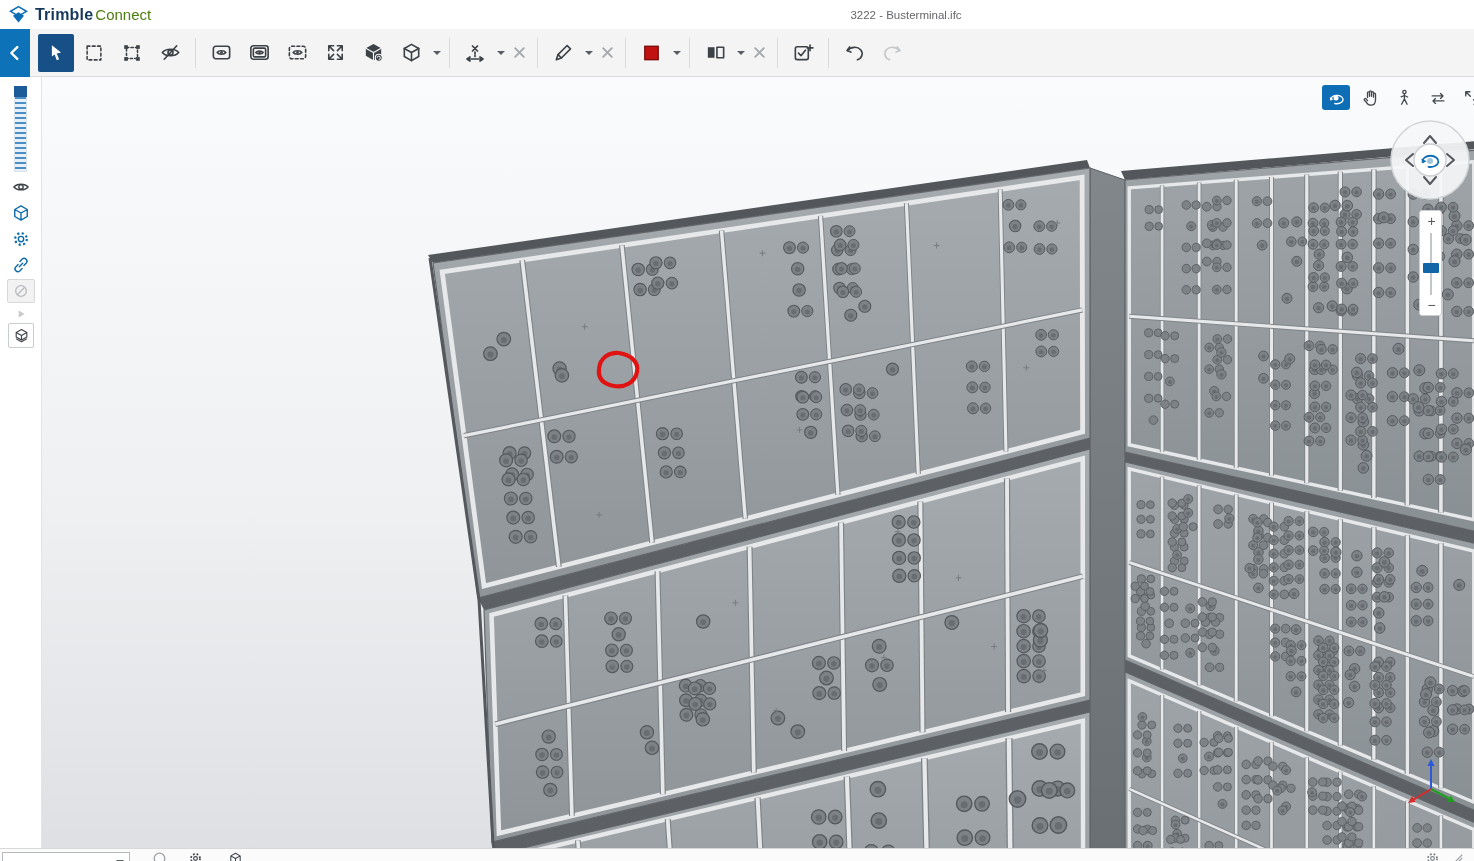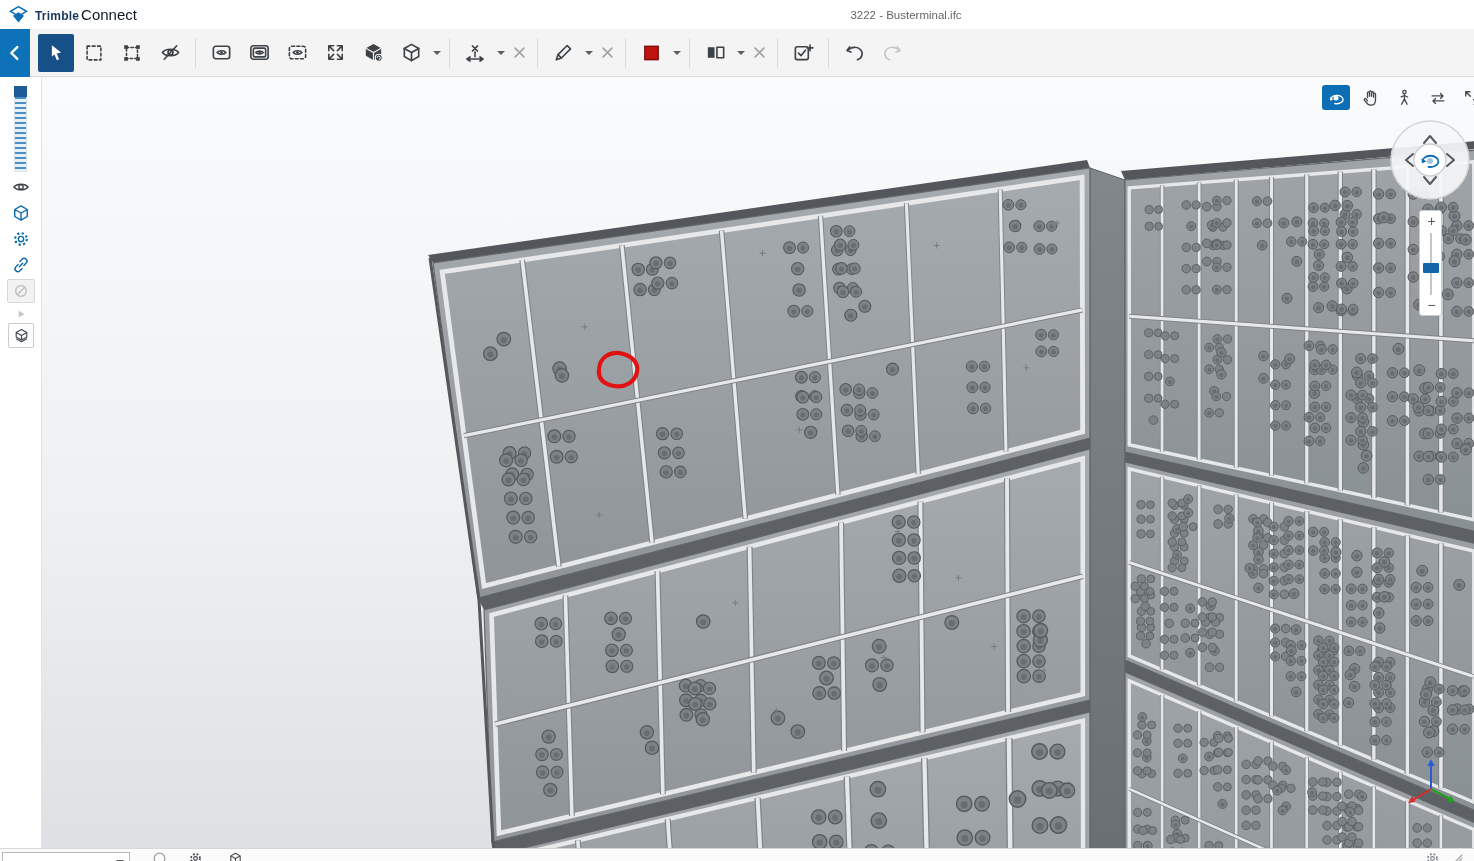--- a/index.html
+++ b/index.html
@@ -3,22 +3,22 @@
 <meta charset="utf-8">
 <style>
   * { margin:0; padding:0; box-sizing:border-box; }
   html,body { width:1474px; height:861px; overflow:hidden; }
   body { font-family:"Liberation Sans", sans-serif; background:#fff; }
   .app { position:relative; width:1474px; height:861px; overflow:hidden; background:#fff; }
 
   
   .header { position:absolute; left:0; top:0; width:1474px; height:29px; background:#fff; display:flex; align-items:center; padding-left:9px; z-index:30; }
   .brand { display:flex; align-items:center; gap:7px; }
-  .brand-primary { font-size:12px; font-weight:bold; color:#16375c; letter-spacing:.2px; }
-  .brand-secondary { font-size:15px; color:#0f172a; margin-left:2px; }
+  .brand-primary { font-size:16px; font-weight:bold; color:#16375c; letter-spacing:.2px; }
+  .brand-secondary { font-size:15px; color:#4d7c0f; margin-left:2px; }
   .doc-title { position:absolute; left:906px; top:50%; transform:translate(-50%,-50%); font-size:11.5px; color:#63676b; white-space:nowrap; }
 
   
   .toolbar { position:absolute; left:0; top:29px; width:1474px; height:48px; background:#f4f4f4; border-bottom:1px solid #dcdcdc; display:flex; align-items:center; z-index:30; }
   .tb-back { width:30px; height:48px; background:#0e72b9; display:flex; align-items:center; justify-content:center; flex:0 0 auto; cursor:pointer; }
   .tb-btn { width:36px; height:38px; margin:0 1px; display:flex; align-items:center; justify-content:center; border-radius:2px; cursor:pointer; flex:0 0 auto; }
   .tb-btn.active { background:#174f87; }
   .tb-caret { width:13px; height:38px; display:flex; align-items:center; justify-content:center; cursor:pointer; flex:0 0 auto; }
   .caret { width:0; height:0; border:4px solid transparent; border-top-color:#5a5f64; margin-top:4px; }
   .tb-x { width:24px; height:38px; display:flex; align-items:center; justify-content:center; cursor:pointer; flex:0 0 auto; }

